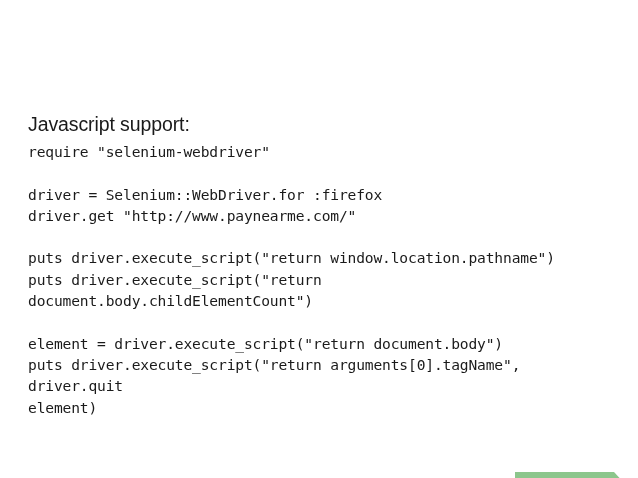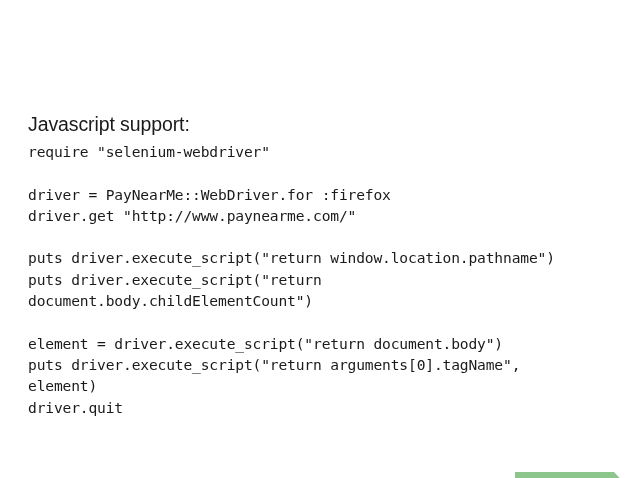--- a/index.html
+++ b/index.html
@@ -115,31 +115,31 @@
 <div id="slide">
 
   <div id="content">
 
     <div class="heading">Javascript support:</div>
 
 
     <div id="code-block">
       <div class="code-line">require "selenium-webdriver"</div>
       <div class="code-line blank"></div>
-      <div class="code-line">driver = PayNearMe::WebDriver.for :firefox</div>
+      <div class="code-line">driver = Selenium::WebDriver.for :firefox</div>
       <div class="code-line">driver.get "http://www.paynearme.com/"</div>
       <div class="code-line blank"></div>
       <div class="code-line">puts driver.execute_script("return window.location.pathname")</div>
       <div class="code-line">puts driver.execute_script("return</div>
       <div class="code-line">document.body.childElementCount")</div>
       <div class="code-line blank"></div>
       <div class="code-line">element = driver.execute_script("return document.body")</div>
       <div class="code-line">puts driver.execute_script("return arguments[0].tagName",</div>
+      <div class="code-line">driver.quit</div>
       <div class="code-line">element)</div>
-      <div class="code-line">driver.quit</div>
     </div>
 
   </div>
 
   <div id="logo">
     <div id="logo-tail"></div>
     <svg id="logo-body" viewBox="0 0 118 41" preserveAspectRatio="none">
       <polygon points="0,0 99,0 118,20.5 99,41 0,41" fill="#8cc68c"></polygon>
     </svg>
     <div id="logo-wordmark">PayNearMe</div>

